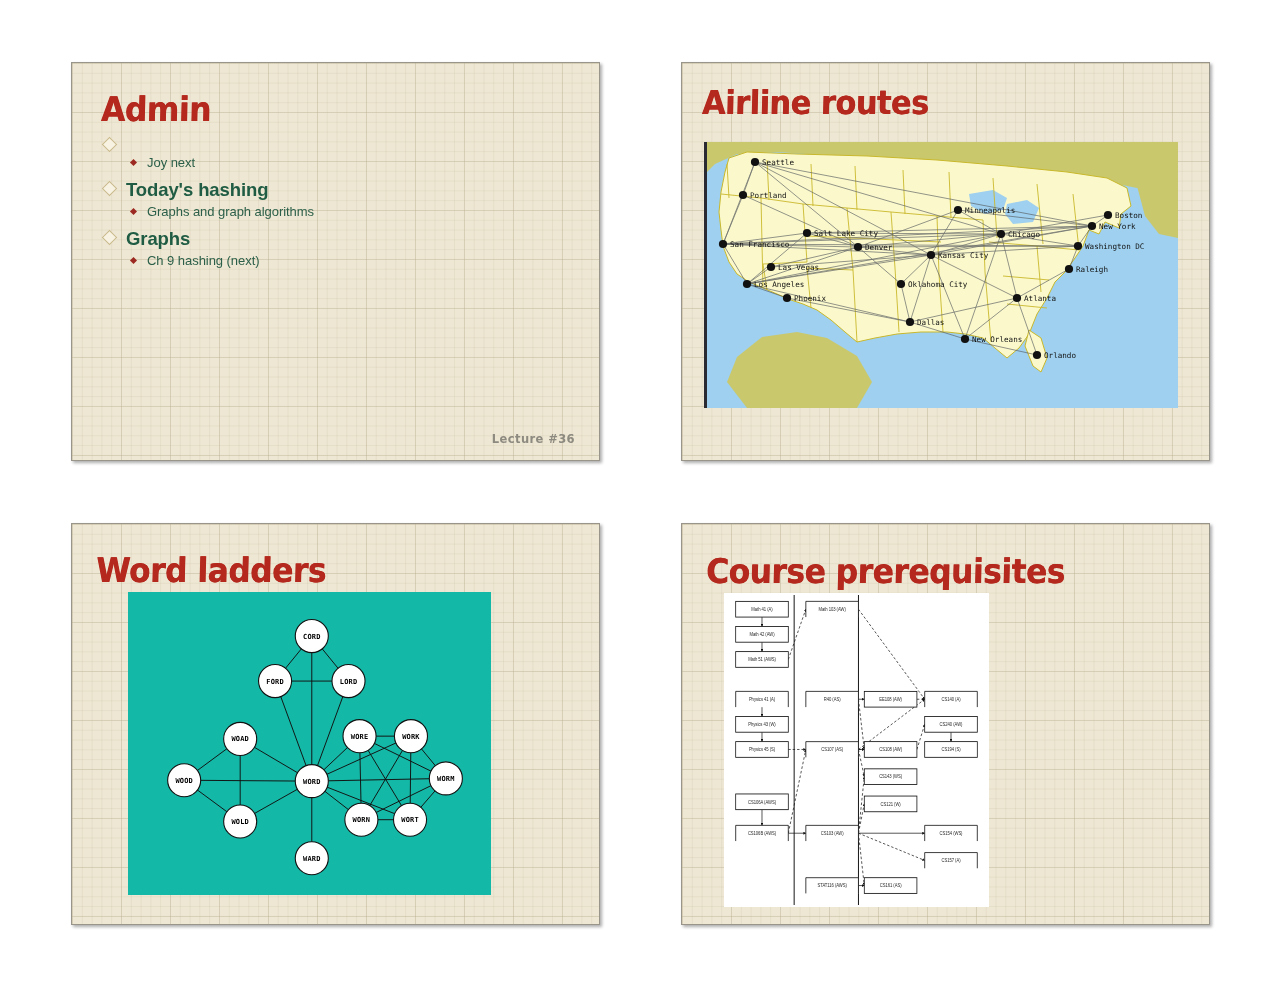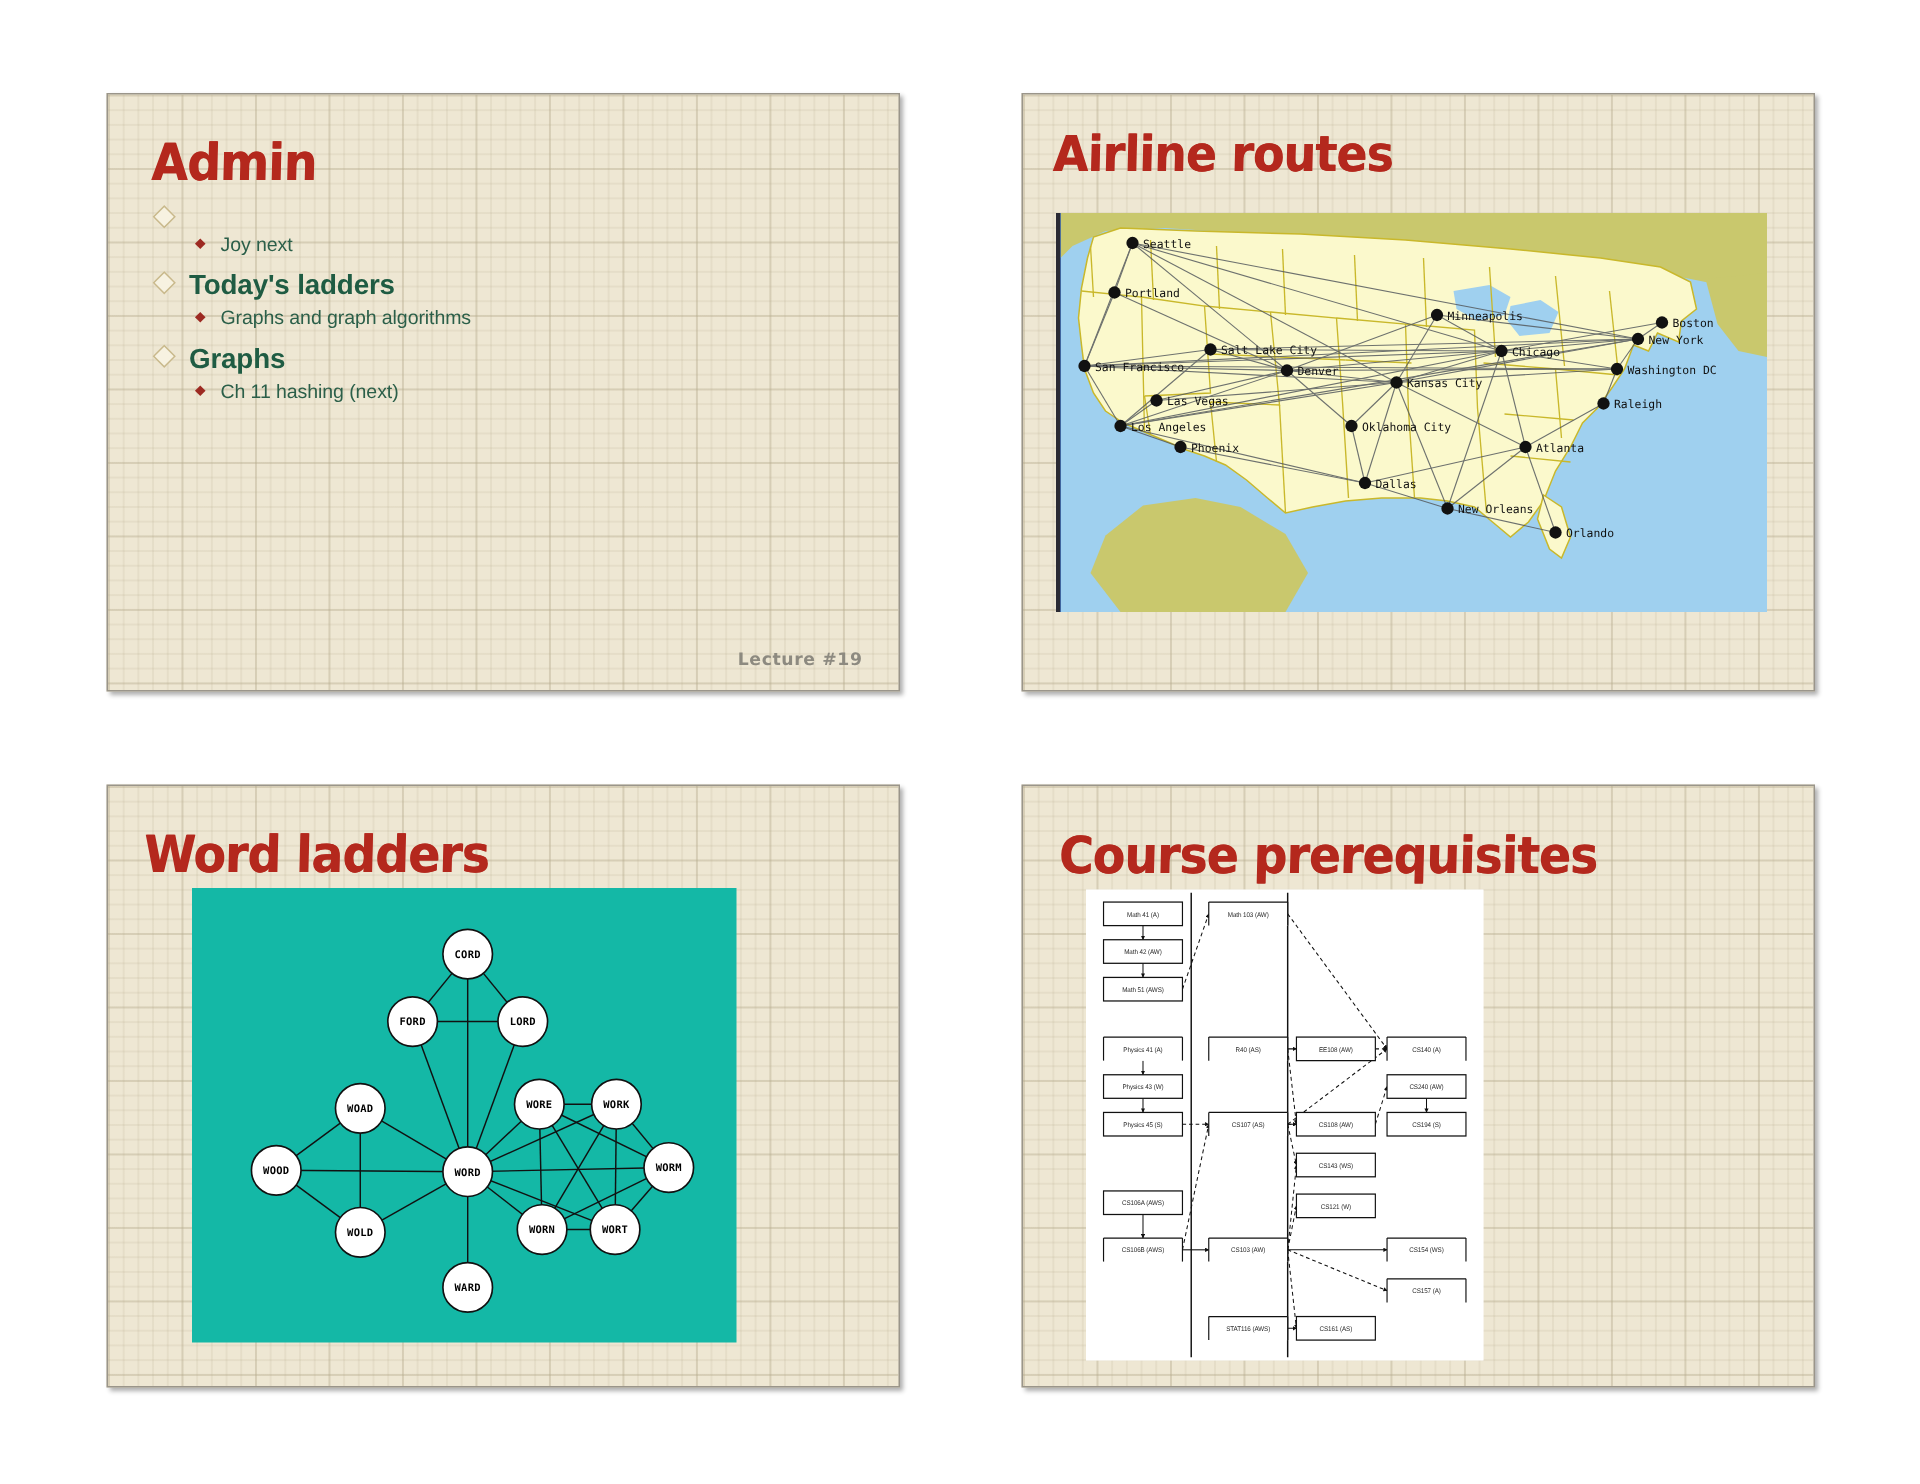--- a/index.html
+++ b/index.html
@@ -120,37 +120,37 @@
       <div class="bullets">
         <div class="lvl1">
           <span class="dia"></span>
         </div>
         <div class="lvl2">
           <span class="dia"></span>
           <span class="txt">Joy next</span>
         </div>
         <div class="lvl1">
           <span class="dia"></span>
-          <span class="txt">Today's ladders</span>
+          <span class="txt">Today's hashing</span>
         </div>
         <div class="lvl2">
           <span class="dia"></span>
           <span class="txt">Graphs and graph algorithms</span>
         </div>
         <div class="lvl1">
           <span class="dia"></span>
           <span class="txt">Graphs</span>
         </div>
         <div class="lvl2">
           <span class="dia"></span>
-          <span class="txt">Ch 11 hashing (next)</span>
+          <span class="txt">Ch 9 hashing (next)</span>
         </div>
       </div>
 
-      <div class="footer">Lecture #19</div>
+      <div class="footer">Lecture #36</div>
     </div>
   </div>
 
   <div class="slide" id="slide-airline">
     <div class="grid"></div>
     <div class="inner">
       <div class="title">Airline routes</div>
       <div class="mapbox">
         <svg viewBox="0 0 471 266" preserveAspectRatio="none">
           <rect x="0" y="0" width="471" height="266" fill="#9fd0ef"></rect>

